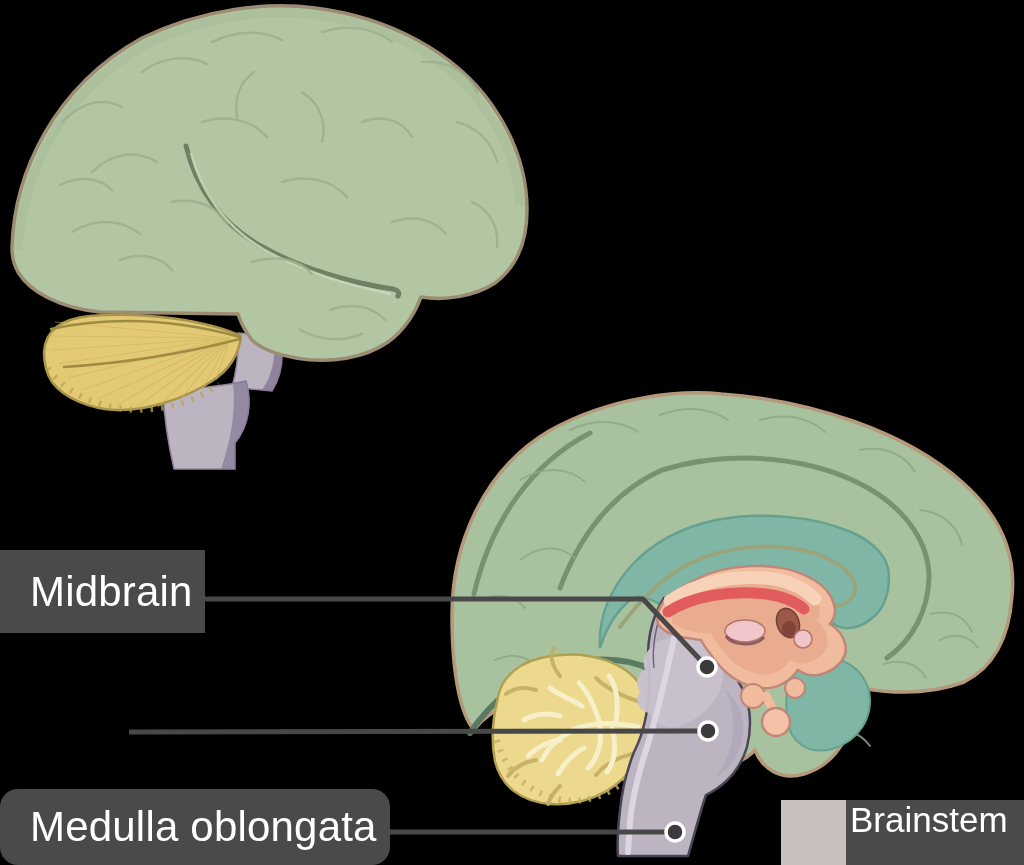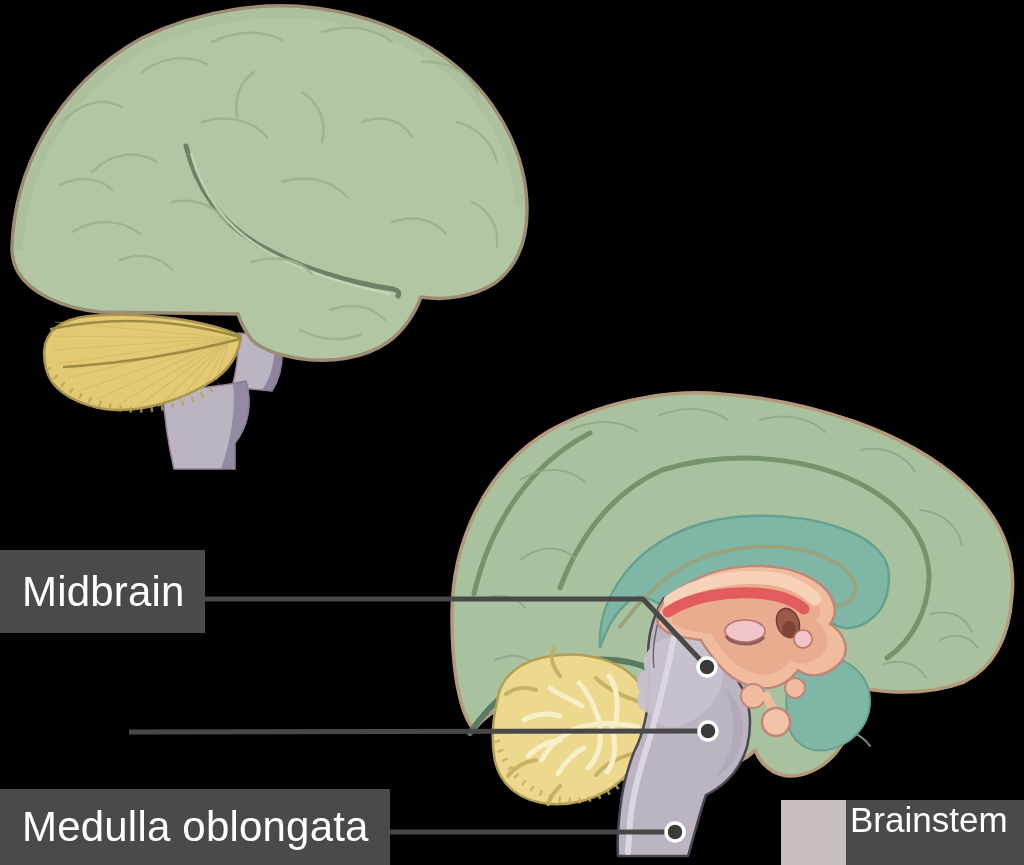--- a/index.html
+++ b/index.html
@@ -22,26 +22,26 @@
   html,body{margin:0;padding:0;background:var(--background);}
   .stage{
     position:relative; width:1024px; height:865px; overflow:hidden;
     background:var(--background);
     font-family:"Liberation Sans","DejaVu Sans",sans-serif;
   }
   .art{position:absolute;left:0;top:0;width:1024px;height:865px;}
   .label{
     position:absolute; box-sizing:border-box;
     background:var(--label-box); color:var(--label-text);
-    display:flex; align-items:center; padding-left:22px;
+    display:flex; align-items:center; padding-left:30px;
     font-size:42px; font-weight:500; letter-spacing:0.2px; white-space:nowrap;
   }
   .label-midbrain{left:0;top:550px;width:205px;height:83px;}
   .label-pons{left:0;top:688px;width:129px;height:80px;}
-  .label-medulla{left:0;top:789px;width:390px;height:76px;}
+  .label-medulla{left:0;top:789px;width:390px;height:76px;border-radius:18px;}
   .legend-swatch{
     position:absolute; left:781px; top:800px; width:65px; height:65px;
     background:var(--legend-swatch);
   }
   .legend-box{
     position:absolute; box-sizing:border-box; left:846px; top:800px; width:178px; height:65px;
     background:var(--label-box); color:var(--label-text);
     display:flex; align-items:flex-start; padding-left:4px;
     font-size:35px; font-weight:500; white-space:nowrap;
   }

